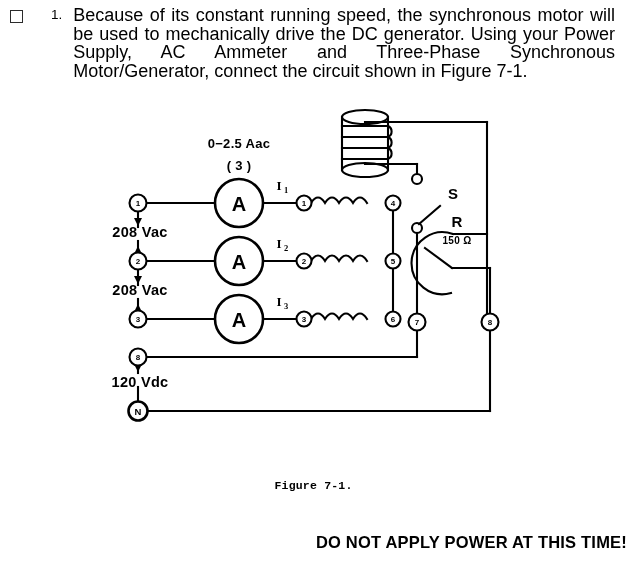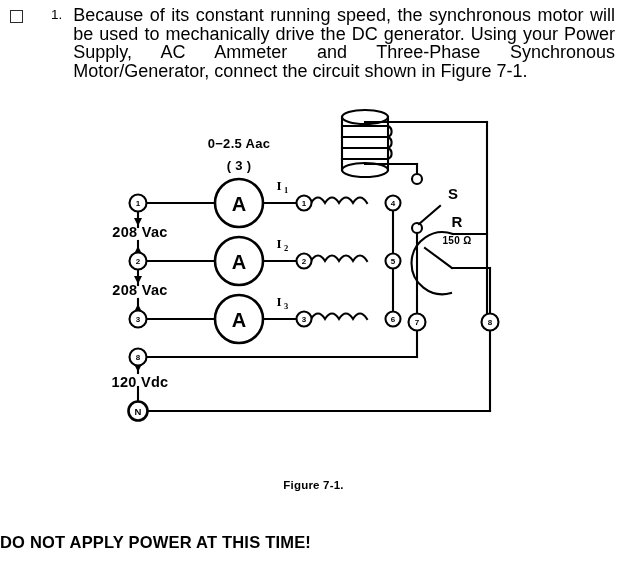--- a/index.html
+++ b/index.html
@@ -65,27 +65,28 @@
   
   .figure-caption {
     position: absolute;
     left: 0;
     top: 479px;
     width: 627px;
     text-align: center;
     font-size: 11.5px;
     font-weight: bold;
     letter-spacing: 0.2px;
+    font-family: Liberation Mono, monospace;
   }
   .warning {
     position: absolute;
     left: 0;
     top: 533px;
     width: 627px;
-    text-align: left;
+    text-align: right;
     font-size: 16.5px;
     font-weight: bold;
     letter-spacing: 0.2px;
   }
 
   
   text { font-family: "Liberation Sans", sans-serif; fill: #000; }
   .t-node { font-size: 8px; font-weight: bold; text-anchor: middle; }
   .t-node-n { font-size: 9.5px; font-weight: bold; text-anchor: middle; }
   .t-amm { font-size: 20px; font-weight: bold; text-anchor: middle; }

